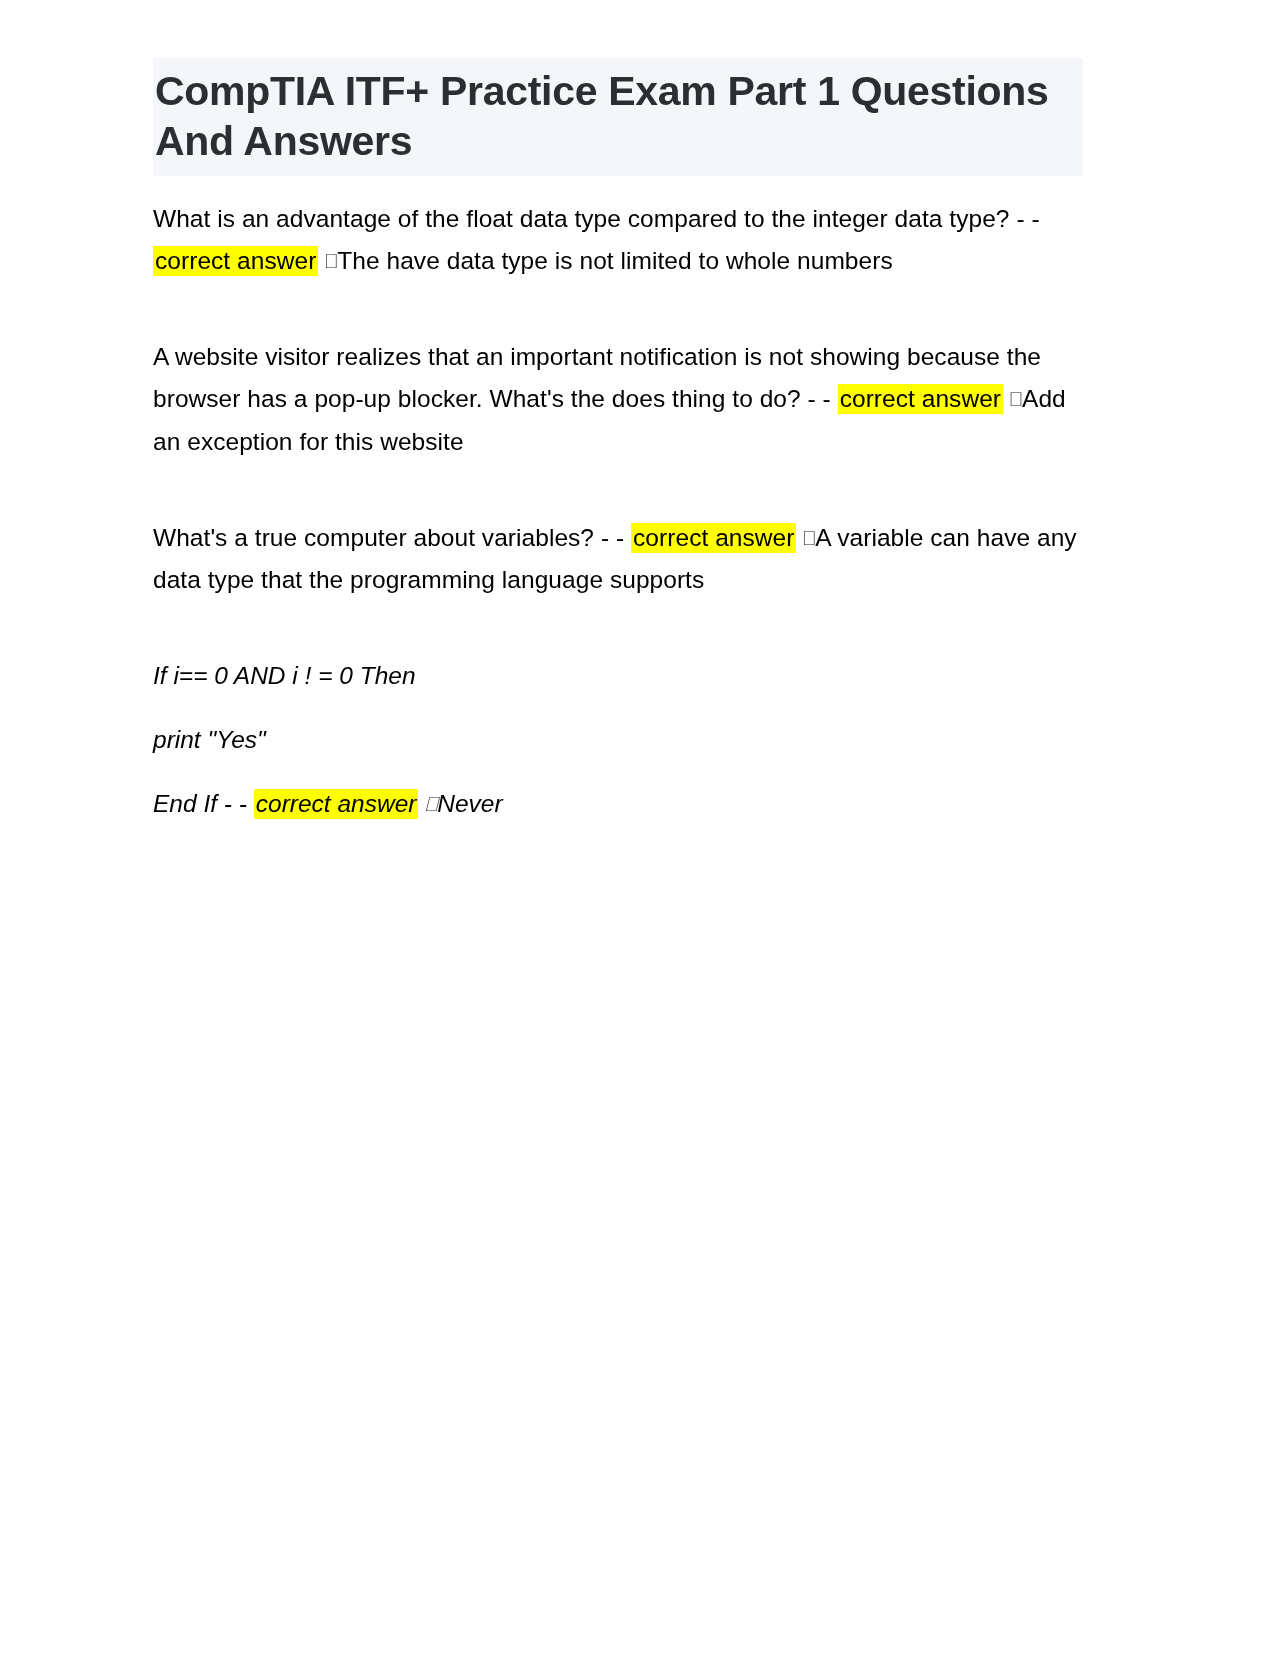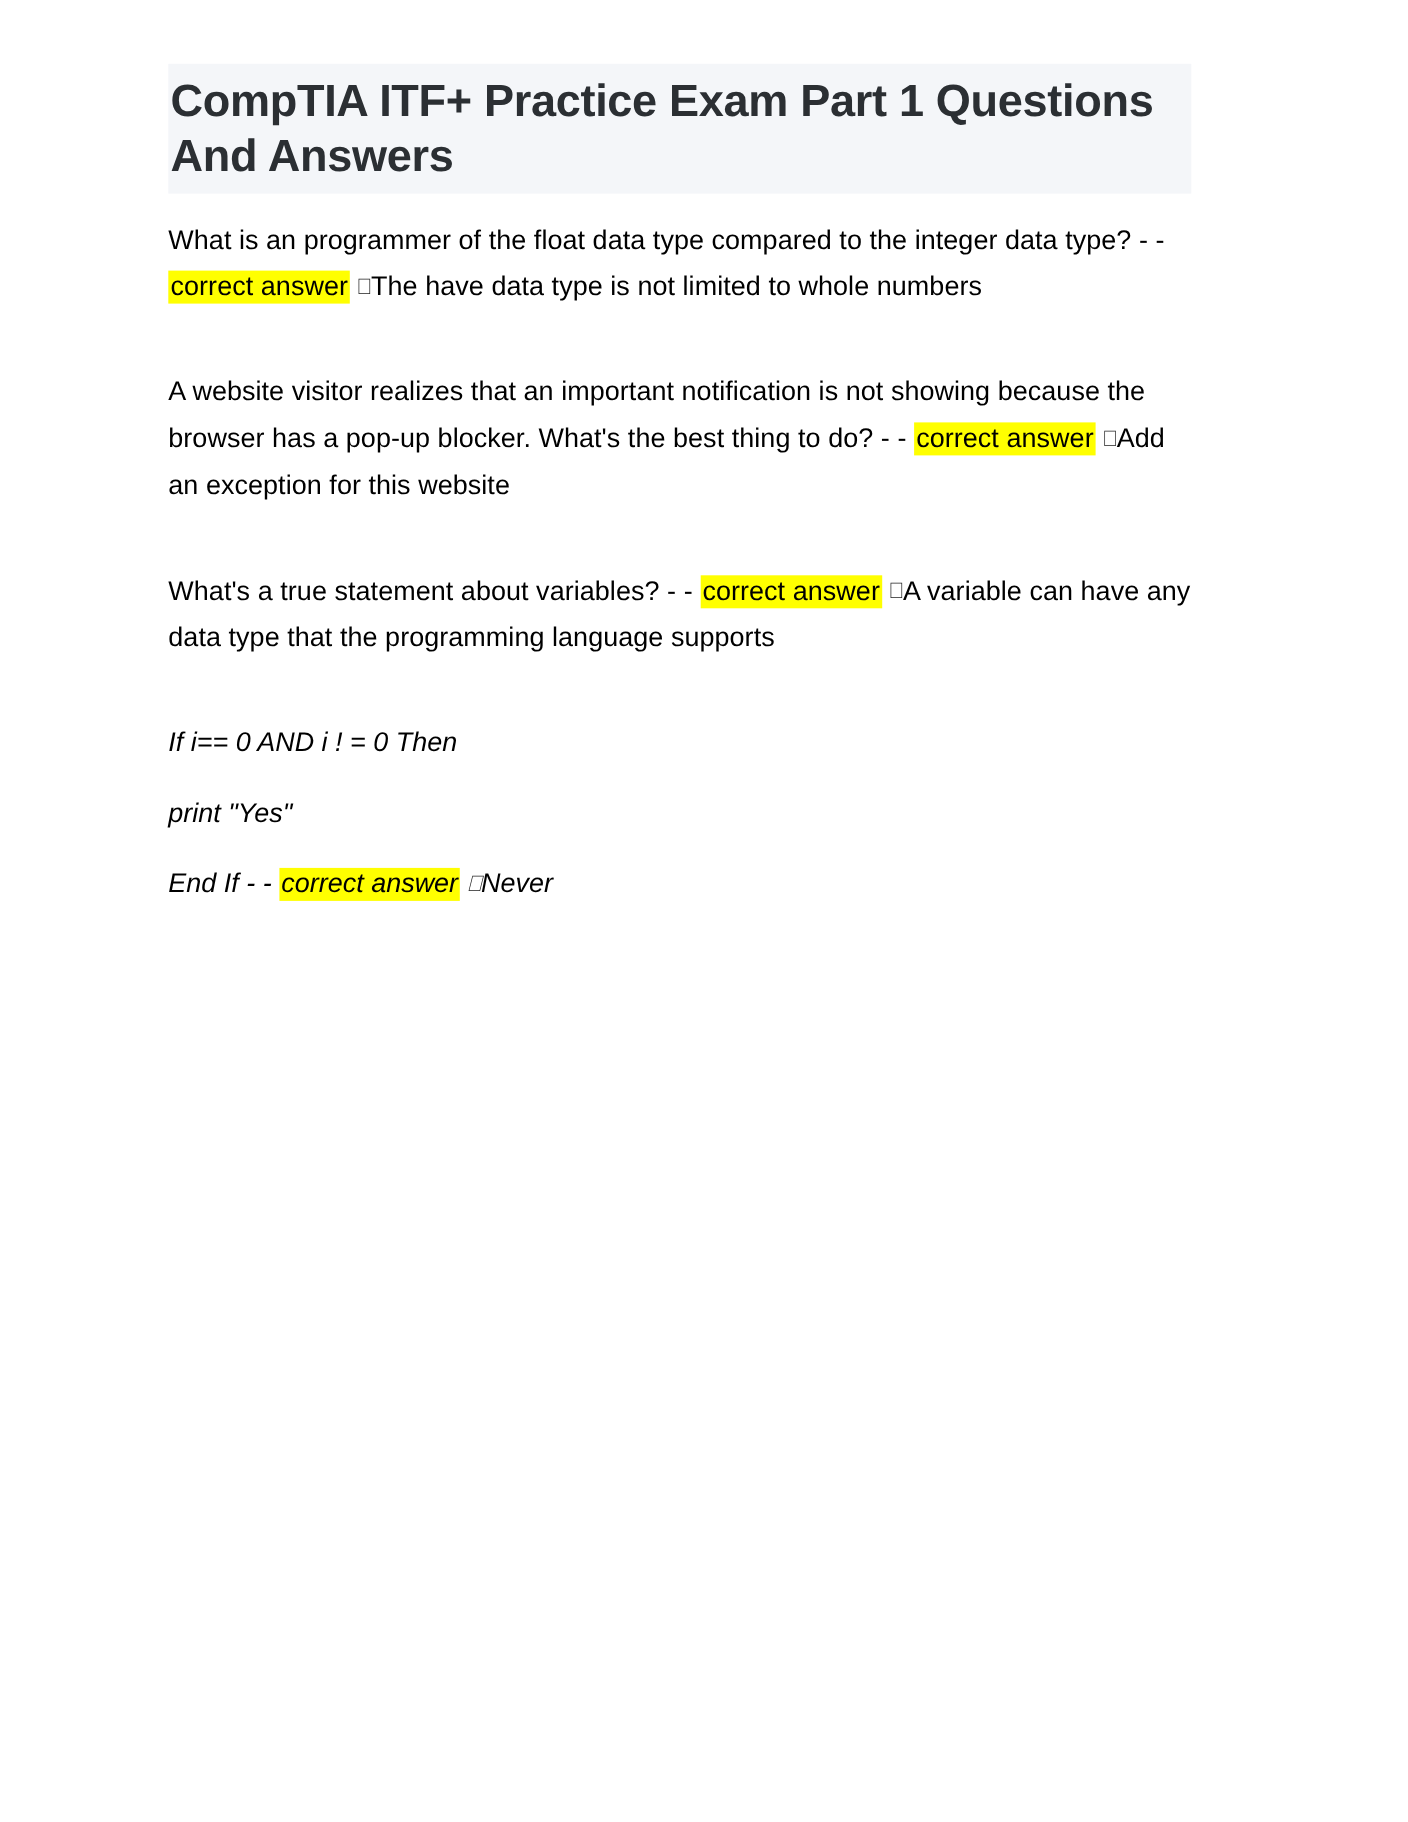--- a/index.html
+++ b/index.html
@@ -69,35 +69,35 @@
 </head>
 <body>
 
 <div class="page">
 
   <h1 class="doc-title">CompTIA ITF+ Practice Exam Part 1 Questions And Answers</h1>
 
 
 
   <p class="qa-block">
-    <span>What is an programmer of the float data type compared to the integer data type?</span>
+    <span>What is an advantage of the float data type compared to the integer data type?</span>
     <span>- -</span>
     <span class="hl">correct answer</span>
     <span class="box">⎕</span><span>The have data type is not limited to whole numbers</span>
   </p>
 
   <p class="qa-block">
-    <span>A website visitor realizes that an important notification is not showing because the browser has a pop-up blocker. What's the best thing to do?</span>
+    <span>A website visitor realizes that an important notification is not showing because the browser has a pop-up blocker. What's the does thing to do?</span>
     <span>- -</span>
     <span class="hl">correct answer</span>
     <span class="box">⎕</span><span>Add an exception for this website</span>
   </p>
 
   <p class="qa-block">
-    <span>What's a true statement about variables?</span>
+    <span>What's a true computer about variables?</span>
     <span>- -</span>
     <span class="hl">correct answer</span>
     <span class="box">⎕</span><span>A variable can have any data type that the programming language supports</span>
   </p>
 
 
   <div class="code-group">
     <div class="code-line">If i== 0 AND i ! = 0 Then</div>
     <div class="code-line">print "Yes"</div>
     <div class="code-line">

